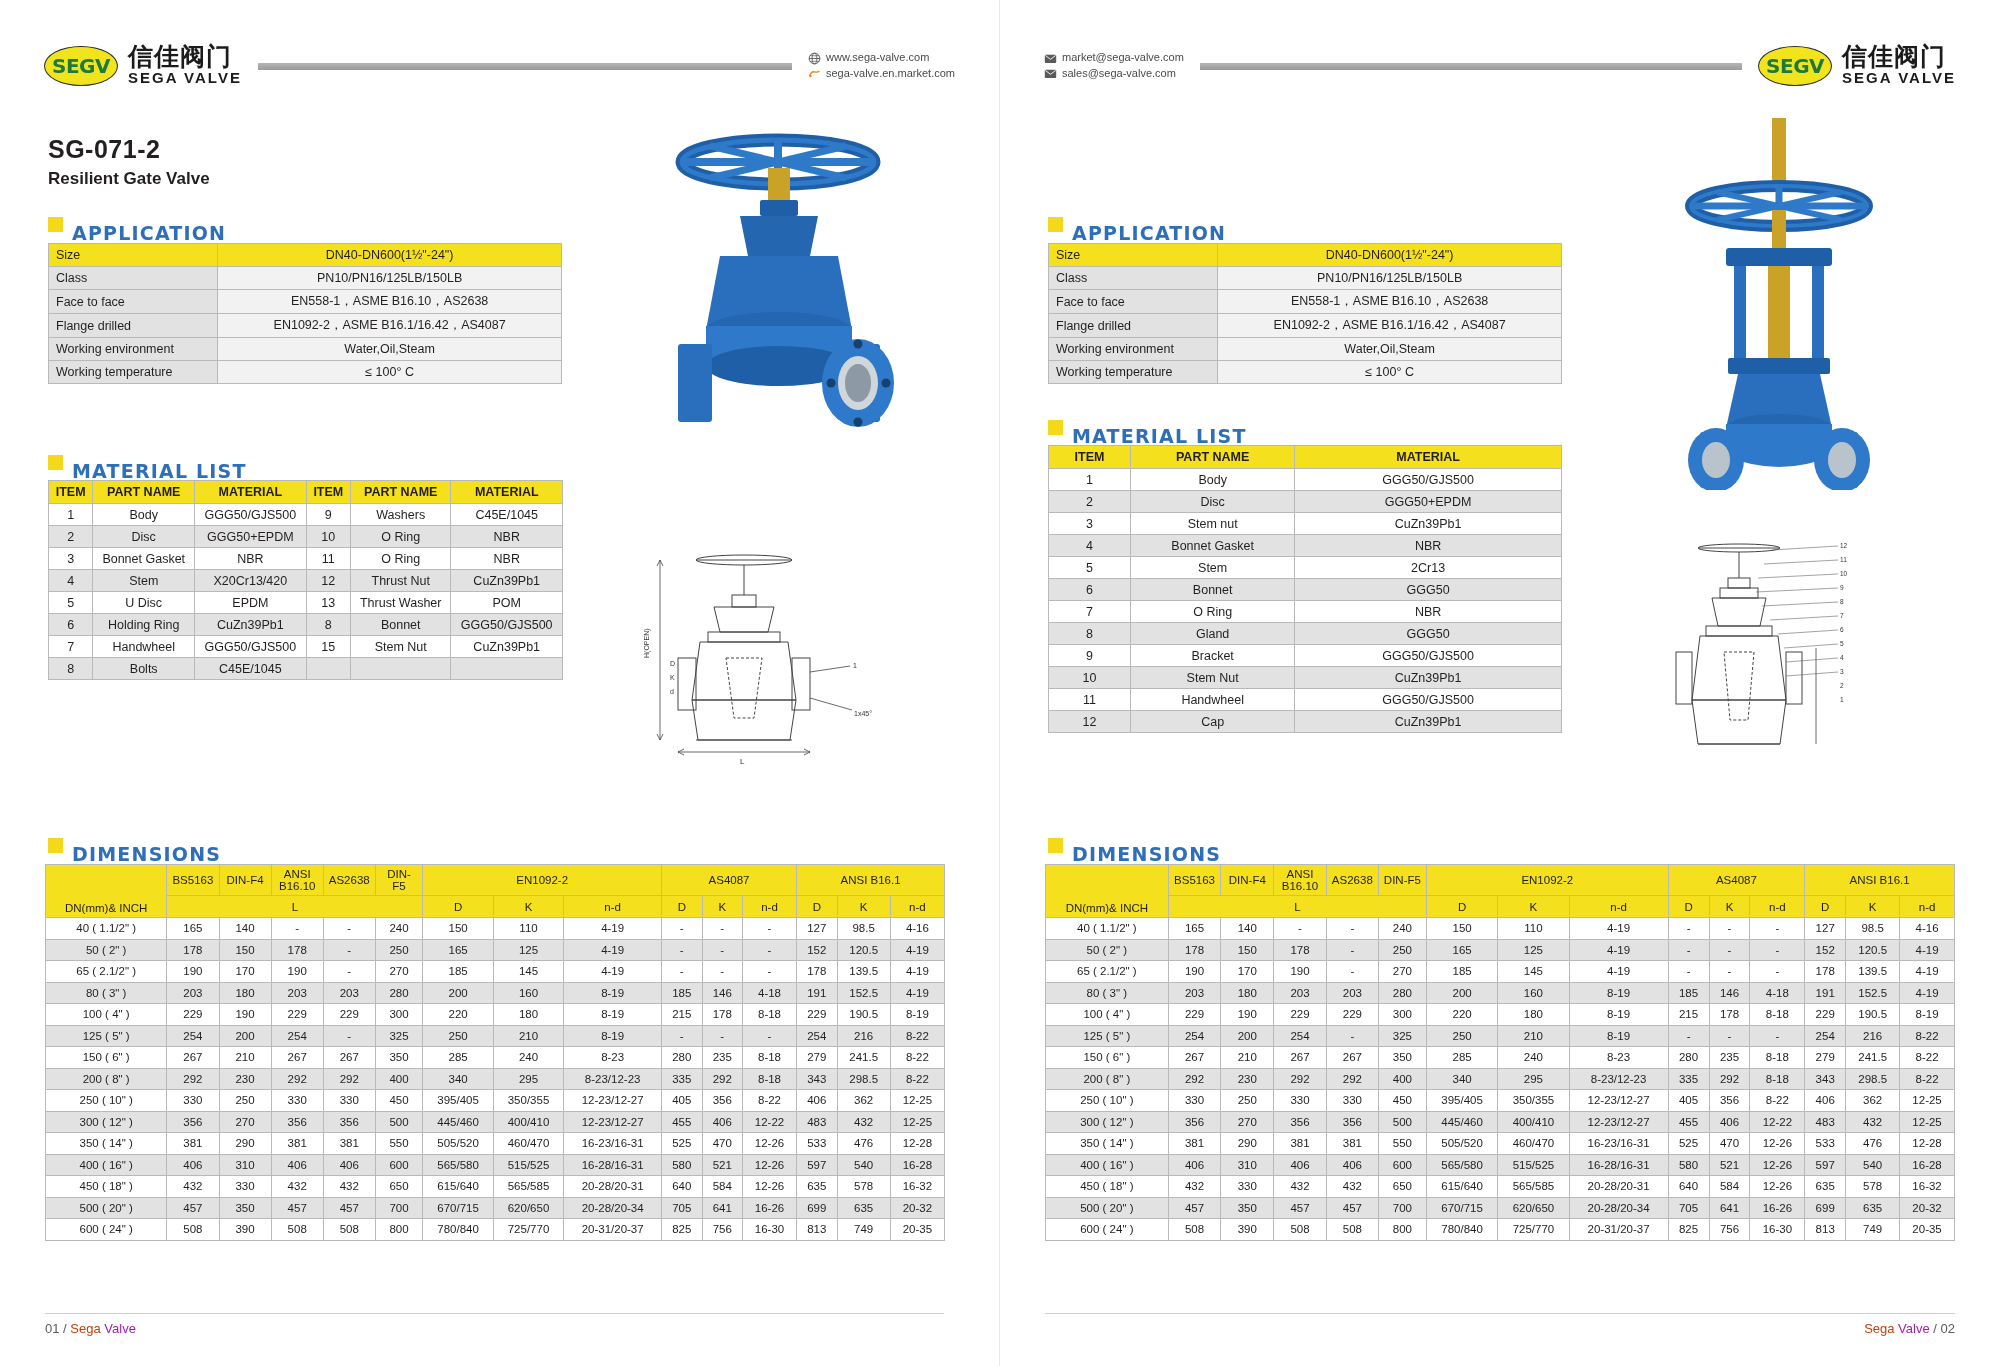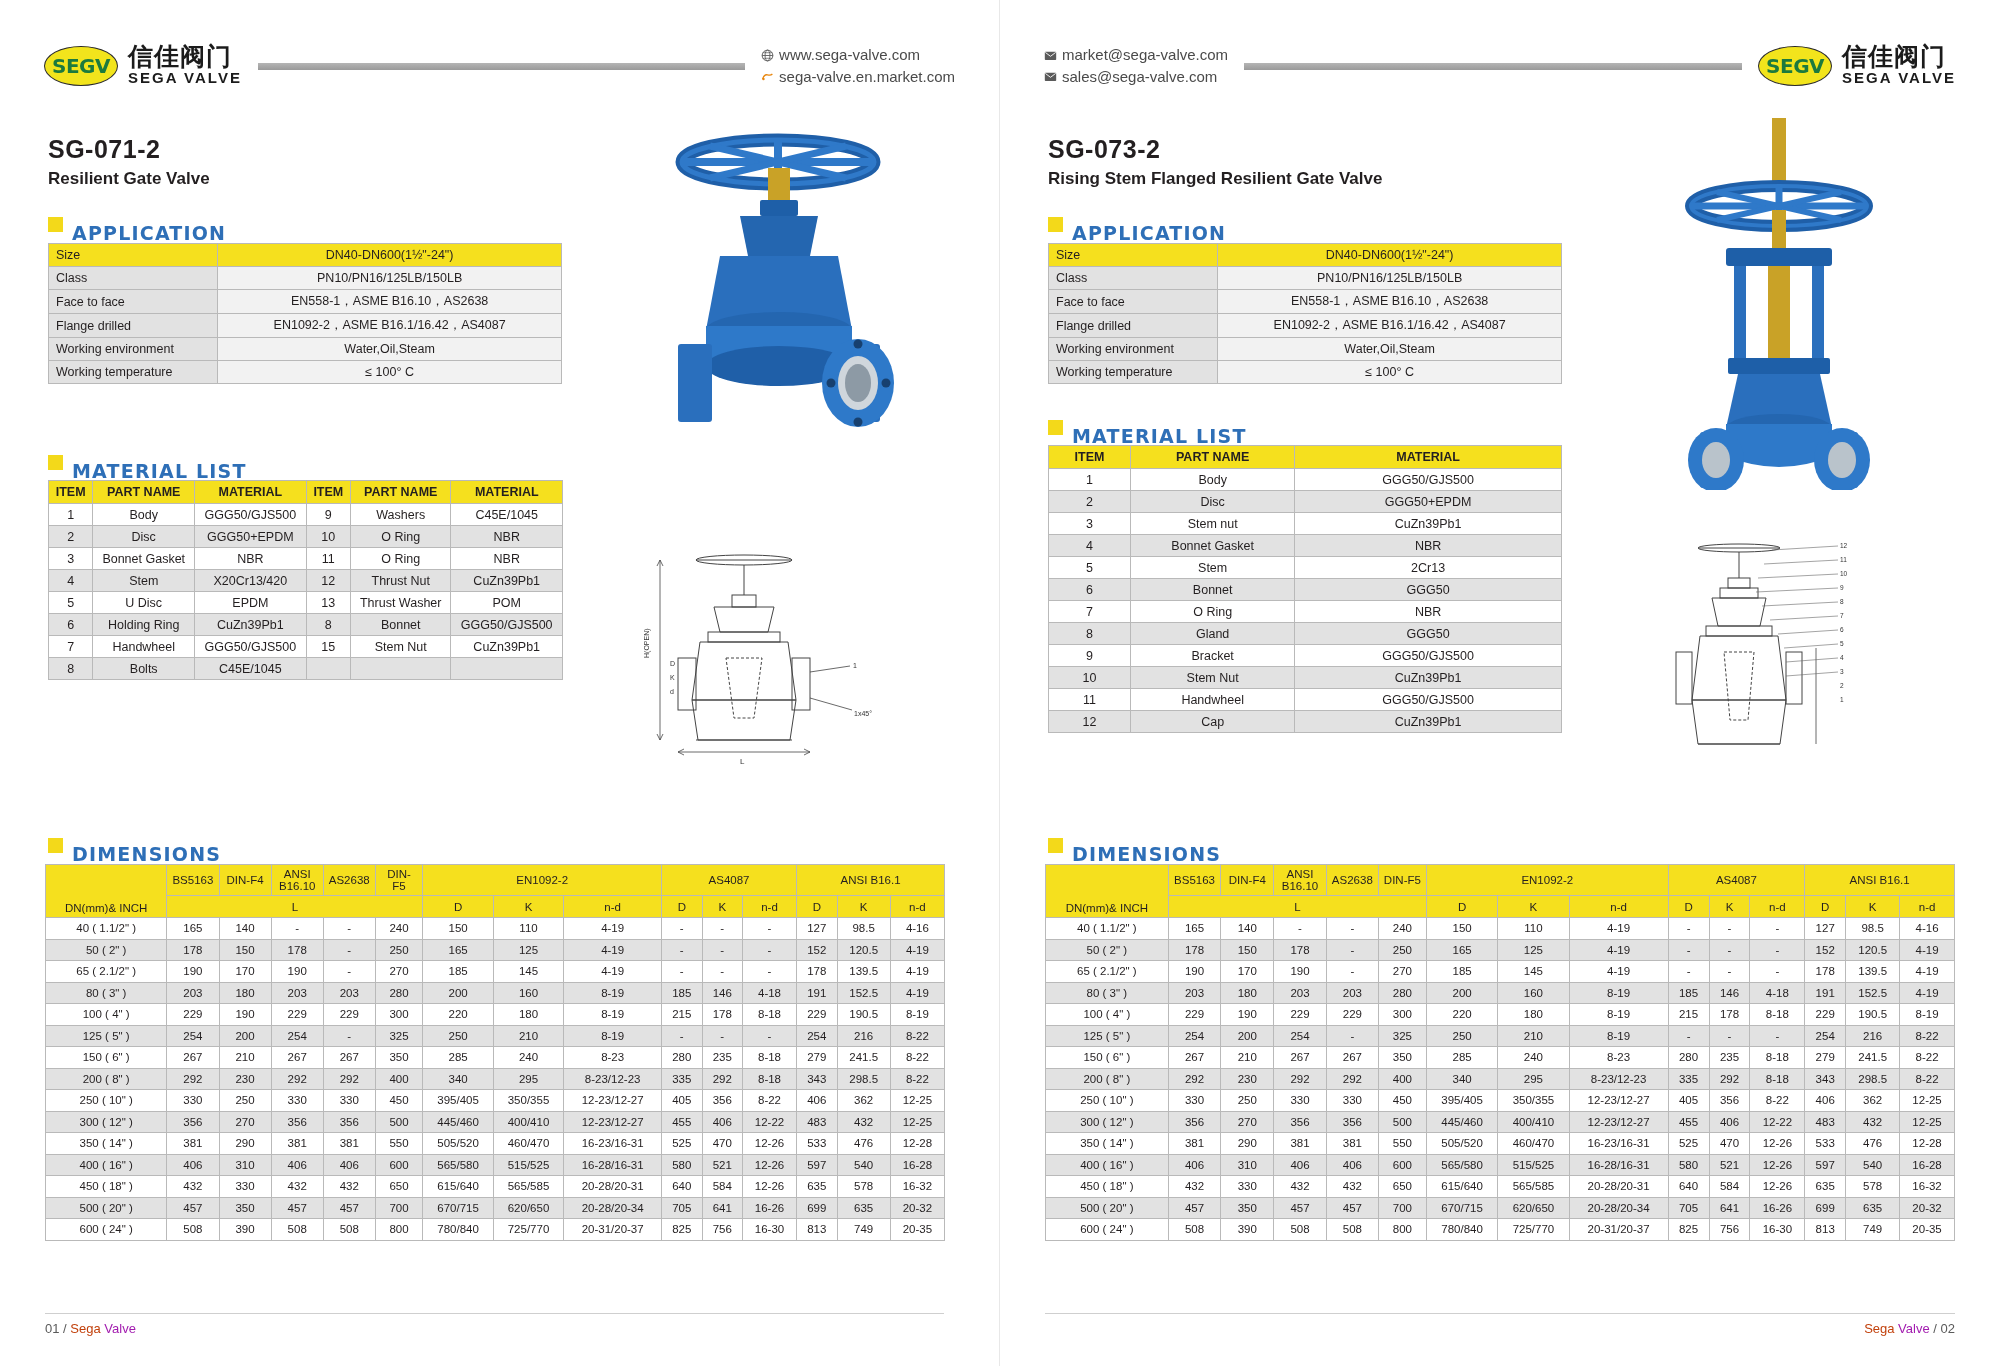--- a/index.html
+++ b/index.html
@@ -24,21 +24,21 @@
     background:#f2e41c; border:1.5px solid #2a2a2a;
     display:flex; align-items:center; justify-content:center;
   }
   .logo-ellipse span {
     font-weight:bold; font-size:20px; color:#1c7a3e;
     letter-spacing:-0.5px; font-family:"DejaVu Sans", sans-serif;
   }
   .logo-cn { font-size:25px; font-weight:bold; line-height:1; color:#1b1b1b; letter-spacing:1px; }
   .logo-en { font-size:15px; font-weight:bold; letter-spacing:2px; color:#1b1b1b; line-height:1.25; }
   .hdr-rule { flex:1; height:7px; background:linear-gradient(#b5b5b5,#9a9a9a); margin:0 16px; }
-  .contact { font-size:15px; color:#4a4a4a; line-height:1.45; white-space:nowrap; }
+  .contact { font-size:11px; color:#4a4a4a; line-height:1.45; white-space:nowrap; }
   .contact div { display:flex; align-items:center; gap:5px; }
   .ico { width:13px; height:13px; flex:0 0 13px; }
 
   
   .model-no { font-size:25px; font-weight:bold; letter-spacing:0.5px; margin:0; }
   .model-name { font-size:17px; font-weight:bold; margin:5px 0 0 0; }
 
   .sec-title { display:flex; align-items:center; gap:9px; }
   .sec-sq { width:15px; height:15px; background:#f3d91a; }
   .sec-txt {
@@ -634,24 +634,20 @@
         <div class="logo-ellipse">
           <span>SEGV</span>
         </div>
         <div>
           <div class="logo-cn">信佳阀门</div>
           <div class="logo-en">SEGA  VALVE</div>
         </div>
       </div>
     </div>
 
-    <div style="position:absolute;left:48px;top:135px;">
-      <div class="model-no">SG-073-2</div>
-      <div class="model-name">Rising Stem Flanged Resilient Gate Valve</div>
-    </div>
 
     <div class="sec-title" style="position:absolute;left:48px;top:205px;">
       <div class="sec-sq"></div>
       <div class="sec-txt">APPLICATION</div>
     </div>
     <div style="position:absolute;left:48px;top:243px;width:514px;">
       <table class="app-tbl">
         <tbody id="appR">
             <tr>
               <td class="lab">Size</td>

